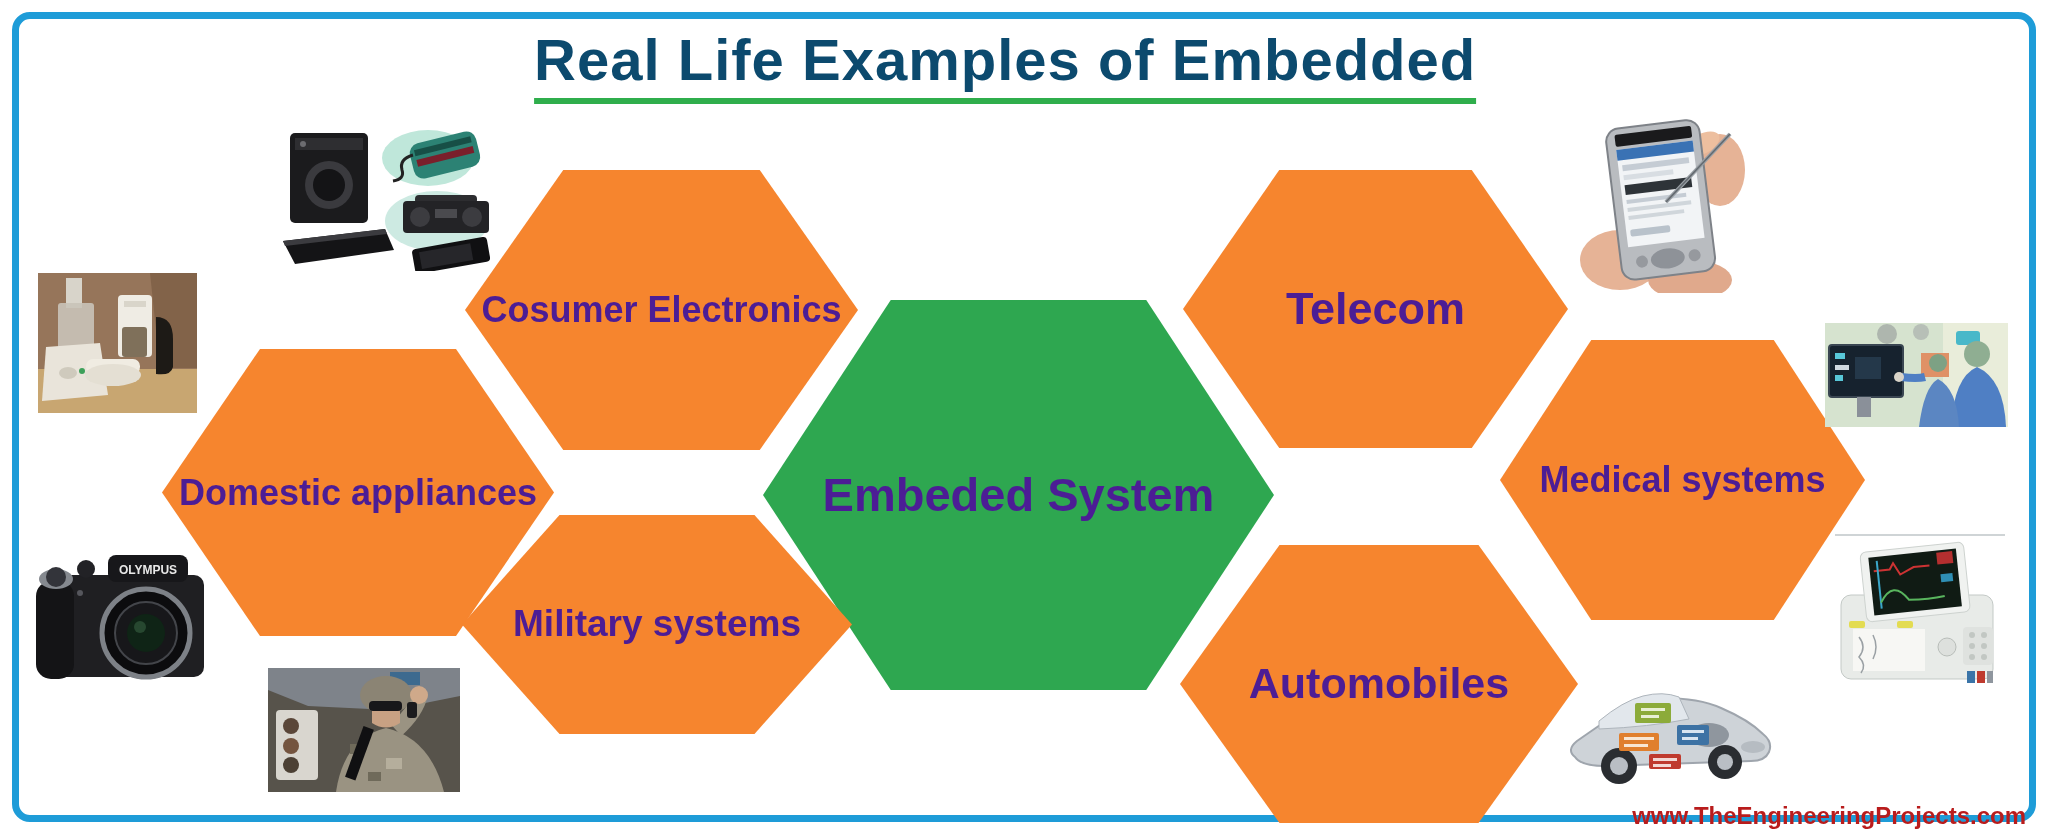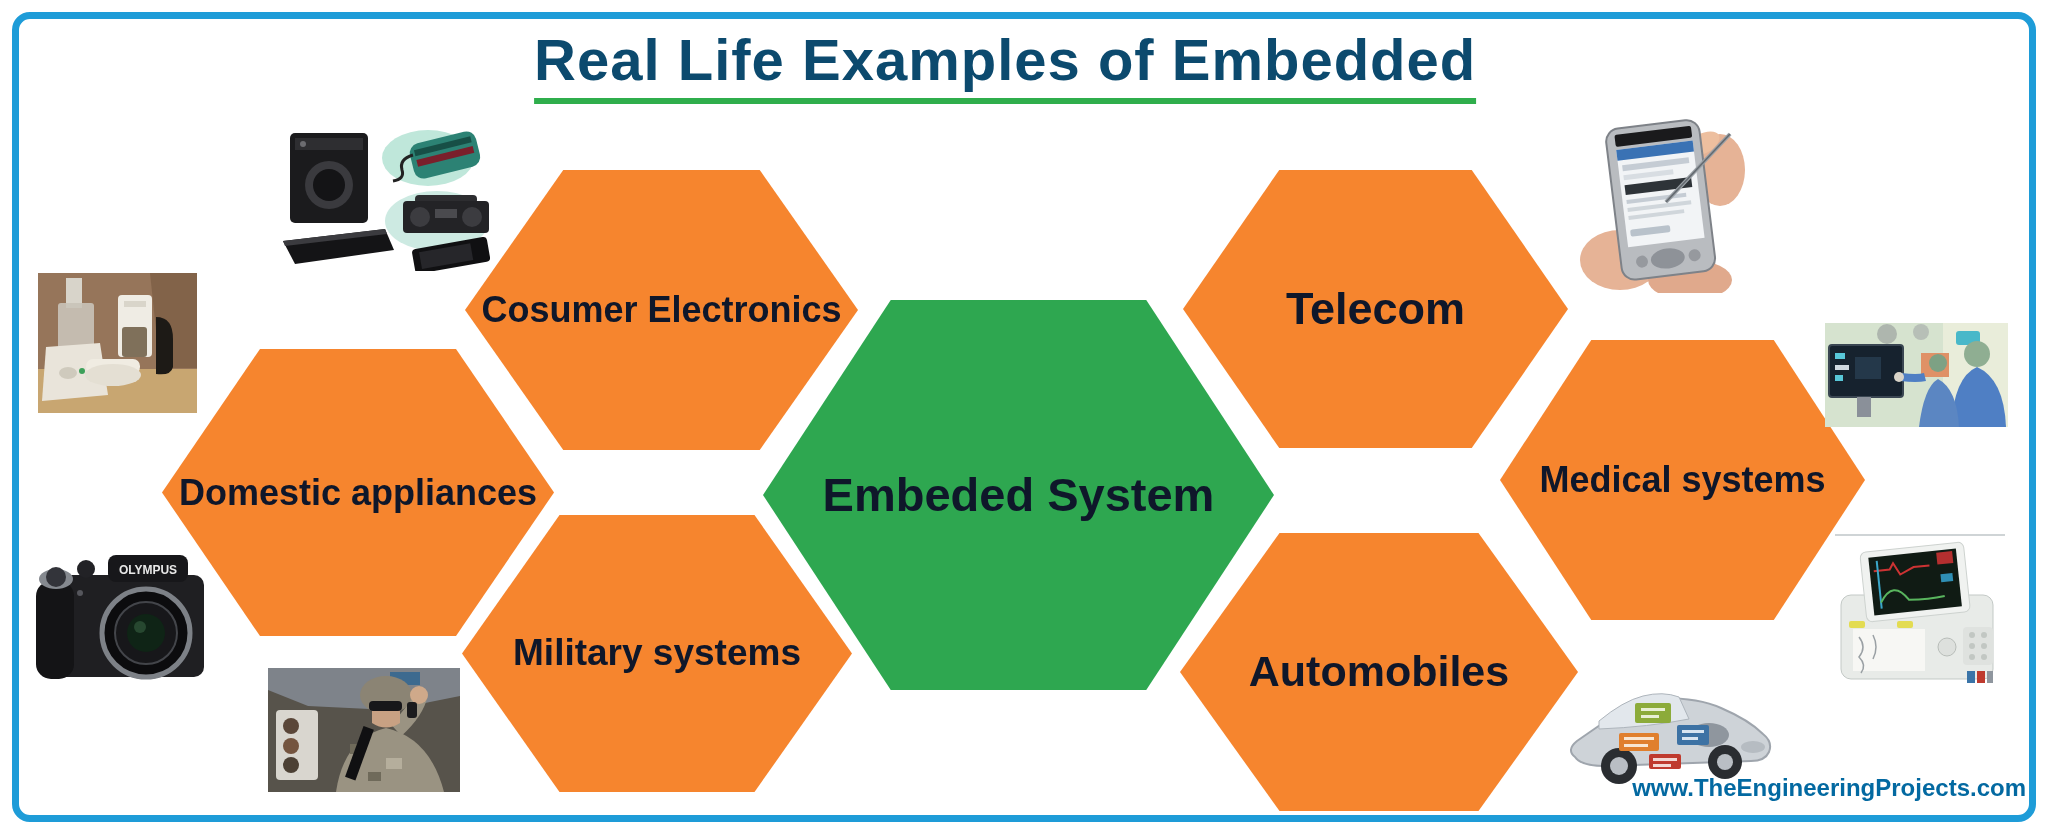--- a/index.html
+++ b/index.html
@@ -26,27 +26,27 @@
     letter-spacing:1px;
   }
   .hex{
     position:absolute;
     clip-path:polygon(25% 0,75% 0,100% 50%,75% 100%,25% 100%,0 50%);
     background:#f6852e;
     display:flex;align-items:center;justify-content:center;
     text-align:center;
   }
   .hex span{
-    color:#0f172a;font-weight:bold;white-space:nowrap;line-height:1.05;
+    color:#4c1d95;font-weight:bold;white-space:nowrap;line-height:1.05;
   }
   .hex-green{background:#2ea750;align-items:center;}
   .photo{position:absolute;}
   .watermark{
-    position:absolute;right:22px;bottom:32px;
-    color:#0369a1;font-weight:bold;font-size:24px;
+    position:absolute;right:22px;bottom:4px;
+    color:#b91c1c;font-weight:bold;font-size:24px;
     white-space:nowrap;
   }
 </style>
 </head>
 <body>
 
 <div class="canvas">
 
   <div class="frame"></div>
 
@@ -59,33 +59,33 @@
   </div>
 
   <div class="hex" style="left:465px;top:170px;width:393px;height:280px;">
     <span style="font-size:36px;">Cosumer Electronics</span>
   </div>
 
   <div class="hex" style="left:162px;top:333px;width:392px;height:287px;margin-top:16px;">
     <span style="font-size:36px;">Domestic appliances</span>
   </div>
 
-  <div class="hex" style="left:462px;top:515px;width:390px;height:277px;">
+  <div class="hex" style="left:462px;top:515px;width:390px;height:219px;">
     <span style="font-size:37px;">Military systems</span>
   </div>
 
   <div class="hex" style="left:1500px;top:340px;width:365px;height:280px;">
     <span style="font-size:36px;">Medical systems</span>
   </div>
 
   <div class="hex" style="left:1183px;top:170px;width:385px;height:278px;">
     <span style="font-size:45px;">Telecom</span>
   </div>
 
-  <div class="hex" style="left:1180px;top:533px;width:398px;height:278px;">
+  <div class="hex" style="left:1180px;top:545px;width:398px;height:278px;">
     <span style="font-size:43px;">Automobiles</span>
   </div>
 
   <svg class="photo" style="left:265px;top:113px;" width="235" height="158" viewBox="0 0 235 158">
     <ellipse cx="163" cy="45" rx="46" ry="28" fill="#bfe7da"></ellipse>
     <ellipse cx="172" cy="108" rx="52" ry="30" fill="#cdeae2"></ellipse>
     <g>
       <rect x="25" y="20" width="78" height="90" rx="5" fill="#1b1b1d"></rect>
       <rect x="30" y="25" width="68" height="12" fill="#2e2e31"></rect>
       <circle cx="64" cy="72" r="24" fill="#3a3a3e"></circle>

